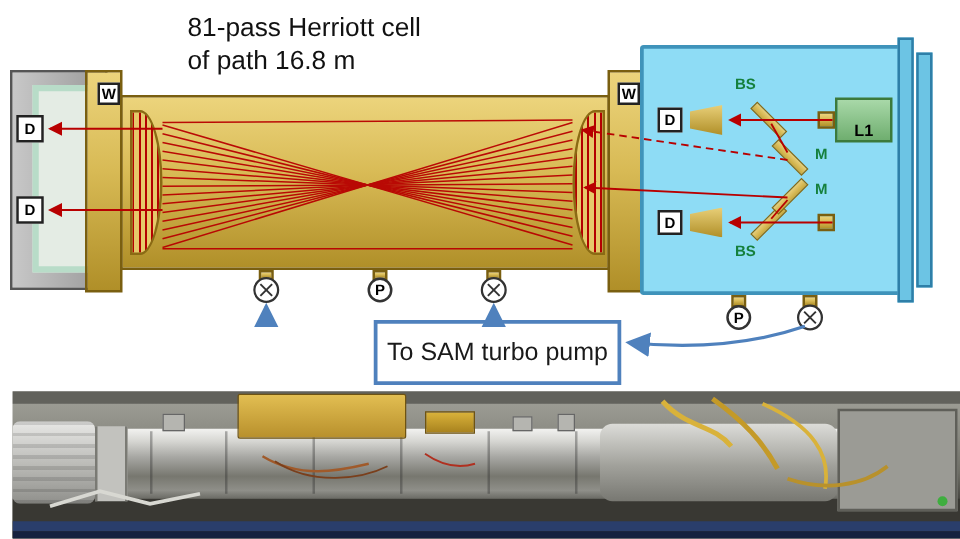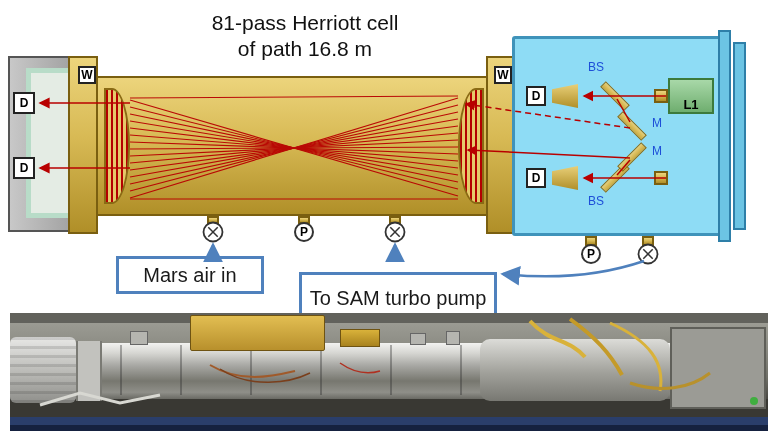--- a/index.html
+++ b/index.html
@@ -1,34 +1,34 @@
 <!DOCTYPE html>
 <html><head>
 <meta charset="utf-8">
 <style>
   html,body{margin:0;padding:0;background:#fff;}
   #screen{position:relative;width:768px;height:431px;background:#fff;overflow:hidden;
           font-family:"Liberation Sans",sans-serif;color:#000;}
   .abs{position:absolute;}
-  .title{font-size:21px;line-height:26px;text-align:center;color:#111;}
+  .title{font-size:21px;line-height:26px;text-align:left;color:#111;}
   .sub-title{font-size:20px;text-align:center;color:#111;}
   .lbl-box{background:#fff;border:2px solid #222;display:flex;align-items:center;justify-content:center;
            font-weight:bold;font-size:12px;box-sizing:border-box;}
   .circ{background:#fff;border:2px solid #333;border-radius:50%;display:flex;align-items:center;
         justify-content:center;font-size:12px;font-weight:600;box-sizing:border-box;}
   .gold{background:linear-gradient(180deg,#ecd47c,#d8ba55 45%,#b08f28);border:2px solid #7a5f10;box-sizing:border-box;}
   .mirror{background:#e6c96a;border:2px solid #8a6a14;box-sizing:border-box;
           background-image:repeating-linear-gradient(to right,#b40000 0 1.5px,rgba(0,0,0,0) 1.5px 5px);}
   .bar{height:8px;background:linear-gradient(180deg,#e8cf78,#c9a93e);border:1.5px solid #8a6a14;box-sizing:border-box;}
   .horn{background:linear-gradient(180deg,#e8cf78,#b08f28);clip-path:polygon(100% 0,0 22%,0 78%,100% 100%);}
   .laser{background:linear-gradient(180deg,#a8d8a8,#6fae6f);border:2px solid #3c7a3c;display:flex;
          align-items:center;justify-content:center;font-size:13px;font-weight:600;box-sizing:border-box;}
   .callout{background:#fff;border:3px solid #4f81bd;display:flex;align-items:center;justify-content:center;
            font-size:20px;color:#1a1a1a;box-sizing:border-box;}
-  .txt-lbl{font-size:12px;font-weight:400;color:#1d4ed8;}
+  .txt-lbl{font-size:12px;font-weight:700;color:#15803d;}
   .seam{width:2px;height:50px;background:rgba(40,40,40,.35);}
   .conn{background:#b5b5b0;border:1px solid #666;box-sizing:border-box;}
 </style>
 </head>
 <body>
 
 <div id="screen">
 
   <div class="abs title" style="left:150px;top:10px;width:310px;">
     <div>81-pass Herriott cell</div>
@@ -92,24 +92,21 @@
   <div class="abs laser" style="left:668px;top:78px;width:46px;height:36px;align-items:flex-end;">
     <span>L1</span>
   </div>
 
   <div class="abs gold" style="left:585px;top:236px;width:12px;height:10px;"></div>
   <div class="abs gold" style="left:642px;top:236px;width:12px;height:10px;"></div>
   <div class="abs circ" style="left:581px;top:244px;width:20px;height:20px;">
     <span>P</span>
   </div>
 
-  <div class="abs callout" style="left:116px;top:256px;width:148px;height:38px;">
-    <span>Mars air in</span>
-  </div>
-  <div class="abs callout" style="left:299px;top:272px;width:198px;height:52px;">
+  <div class="abs callout" style="left:299px;top:256px;width:198px;height:52px;">
     <span>To SAM turbo pump</span>
   </div>
 
   <svg class="abs" style="left:0;top:0;pointer-events:none;" width="768" height="310" viewBox="0 0 768 310">
     <defs>
       <marker id="ra" viewBox="0 0 8 8" markerWidth="8" markerHeight="8" refX="6" refY="4" orient="auto">
         <path d="M0,0.5 L7,4 L0,7.5 Z" fill="#b80000"></path>
       </marker>
       <marker id="ba" viewBox="0 0 8 8" markerWidth="9" markerHeight="9" refX="6" refY="4" orient="auto">
         <path d="M0,0.5 L7,4 L0,7.5 Z" fill="#4f81bd"></path>

